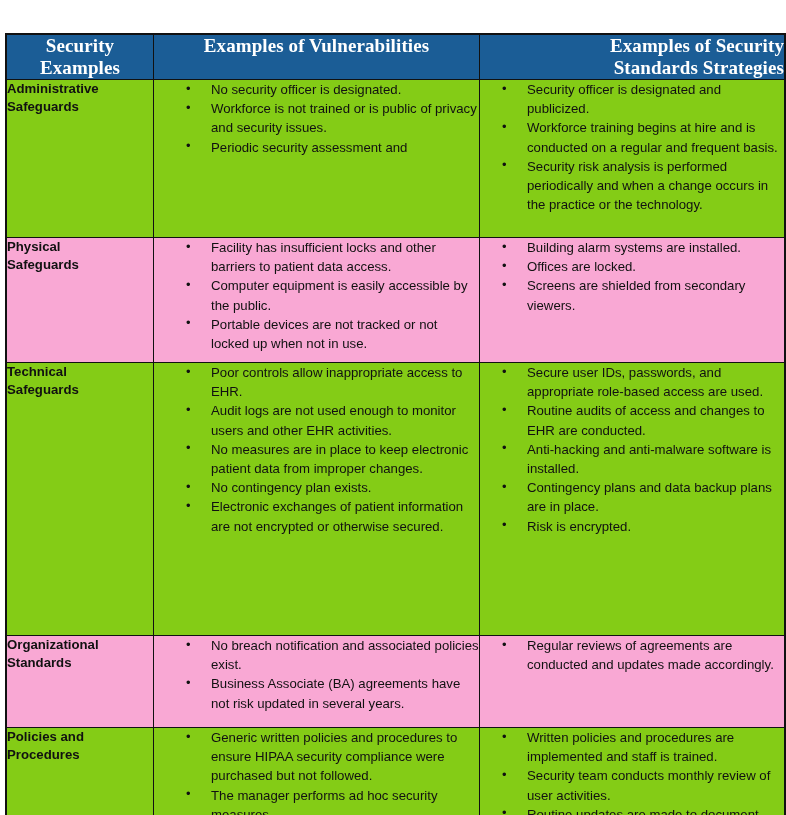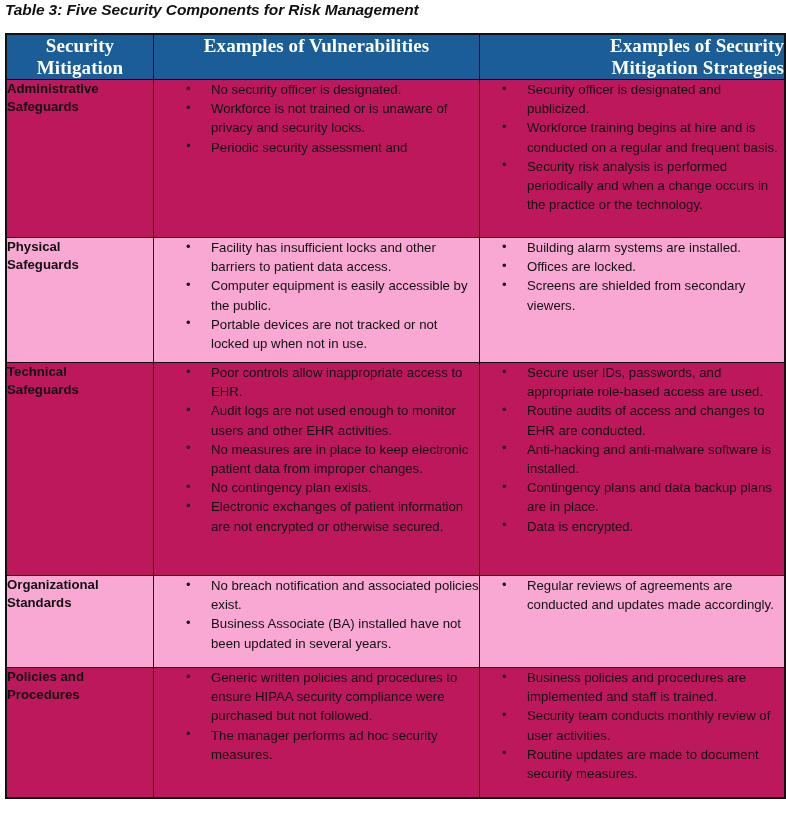--- a/index.html
+++ b/index.html
@@ -62,21 +62,21 @@
     font-size: 19px;
     line-height: 1.16;
     padding: 6px 4px 8px 4px;
     letter-spacing: 0.1px;
   }
   th.col-component { width: 146px; }
   th.col-vuln      { width: 325px; }
   th.col-mitig     { width: 304px; text-align: right; }
 
   
-  tbody tr.shade   > td { background: #be185d; }
+  tbody tr.shade   > td { background: #84cc16; }
   tbody tr.plain   > td { background: #f9a8d4; }
 
   td.component-cell {
     font-size: 13.2px;
     font-weight: bold;
     line-height: 1.38;
     padding: 7px 4px 8px 8px;
     color: #111111;
   }
 
@@ -113,45 +113,44 @@
   }
   td.mitig-cell ul.bullet-list > li::before {
     left: 22px;
   }
 </style>
 </head>
 <body>
 
 <div id="page">
 
-  <div id="table-caption">Table 3: Five Security Components for Risk Management</div>
 
   <table id="risk-table">
     <thead>
       <tr>
         <th class="col-component">
           <span>Security</span><br>
-          <span>Mitigation</span>
+          <span>Examples</span>
         </th>
         <th class="col-vuln">
           <span>Examples of Vulnerabilities</span>
         </th>
         <th class="col-mitig">
           <span>Examples of Security</span><br>
-          <span>Mitigation Strategies</span>
+          <span>Standards Strategies</span>
         </th>
       </tr>
     </thead>
     <tbody id="table-body">
         <tr class="shade" style="height: 158px;">
           <td class="component-cell"><span>Administrative</span><br><span>Safeguards</span></td>
           <td class="bullets-cell vuln-cell">
             <ul class="bullet-list">
               <li>No security officer is designated.</li>
-              <li>Workforce is not trained or is unaware of privacy and security locks.</li>
+              <li>Workforce is not trained or is public of privacy and security issues.</li>
               <li>Periodic security assessment and</li>
             </ul>
           </td>
           <td class="bullets-cell mitig-cell">
             <ul class="bullet-list">
               <li>Security officer is designated and publicized.</li>
               <li>Workforce training begins at hire and is conducted on a regular and frequent basis.</li>
               <li>Security risk analysis is performed periodically and when a change occurs in the practice or the technology.</li>
             </ul>
           </td>
@@ -166,66 +165,66 @@
             </ul>
           </td>
           <td class="bullets-cell mitig-cell">
             <ul class="bullet-list">
               <li>Building alarm systems are installed.</li>
               <li>Offices are locked.</li>
               <li>Screens are shielded from secondary viewers.</li>
             </ul>
           </td>
         </tr>
-        <tr class="shade" style="height: 213px; padding-left: 8px;">
+        <tr class="shade" style="height: 273px; padding-left: 8px;">
           <td class="component-cell"><span>Technical</span><br><span>Safeguards</span></td>
           <td class="bullets-cell vuln-cell">
             <ul class="bullet-list">
               <li>Poor controls allow inappropriate access to EHR.</li>
               <li>Audit logs are not used enough to monitor users and other EHR activities.</li>
               <li>No measures are in place to keep electronic patient data from improper changes.</li>
               <li>No contingency plan exists.</li>
               <li>Electronic exchanges of patient information are not encrypted or otherwise secured.</li>
             </ul>
           </td>
           <td class="bullets-cell mitig-cell">
             <ul class="bullet-list">
               <li>Secure user IDs, passwords, and appropriate role-based access are used.</li>
               <li>Routine audits of access and changes to EHR are conducted.</li>
               <li>Anti-hacking and anti-malware software is installed.</li>
               <li>Contingency plans and data backup plans are in place.</li>
-              <li>Data is encrypted.</li>
+              <li>Risk is encrypted.</li>
             </ul>
           </td>
         </tr>
         <tr class="plain" style="height: 92px;">
           <td class="component-cell"><span>Organizational</span><br><span>Standards</span></td>
           <td class="bullets-cell vuln-cell">
             <ul class="bullet-list">
               <li>No breach notification and associated policies exist.</li>
-              <li>Business Associate (BA) installed have not been updated in several years.</li>
+              <li>Business Associate (BA) agreements have not risk updated in several years.</li>
             </ul>
           </td>
           <td class="bullets-cell mitig-cell">
             <ul class="bullet-list">
               <li>Regular reviews of agreements are conducted and updates made accordingly.</li>
             </ul>
           </td>
         </tr>
         <tr class="shade" style="height: 130px;">
           <td class="component-cell"><span>Policies and</span><br><span>Procedures</span></td>
           <td class="bullets-cell vuln-cell">
             <ul class="bullet-list">
               <li>Generic written policies and procedures to ensure HIPAA security compliance were purchased but not followed.</li>
               <li>The manager performs ad hoc security measures.</li>
             </ul>
           </td>
           <td class="bullets-cell mitig-cell">
             <ul class="bullet-list">
-              <li>Business policies and procedures are implemented and staff is trained.</li>
+              <li>Written policies and procedures are implemented and staff is trained.</li>
               <li>Security team conducts monthly review of user activities.</li>
               <li>Routine updates are made to document security measures.</li>
             </ul>
           </td>
         </tr>
       </tbody>
   </table>
 
 </div>
 

